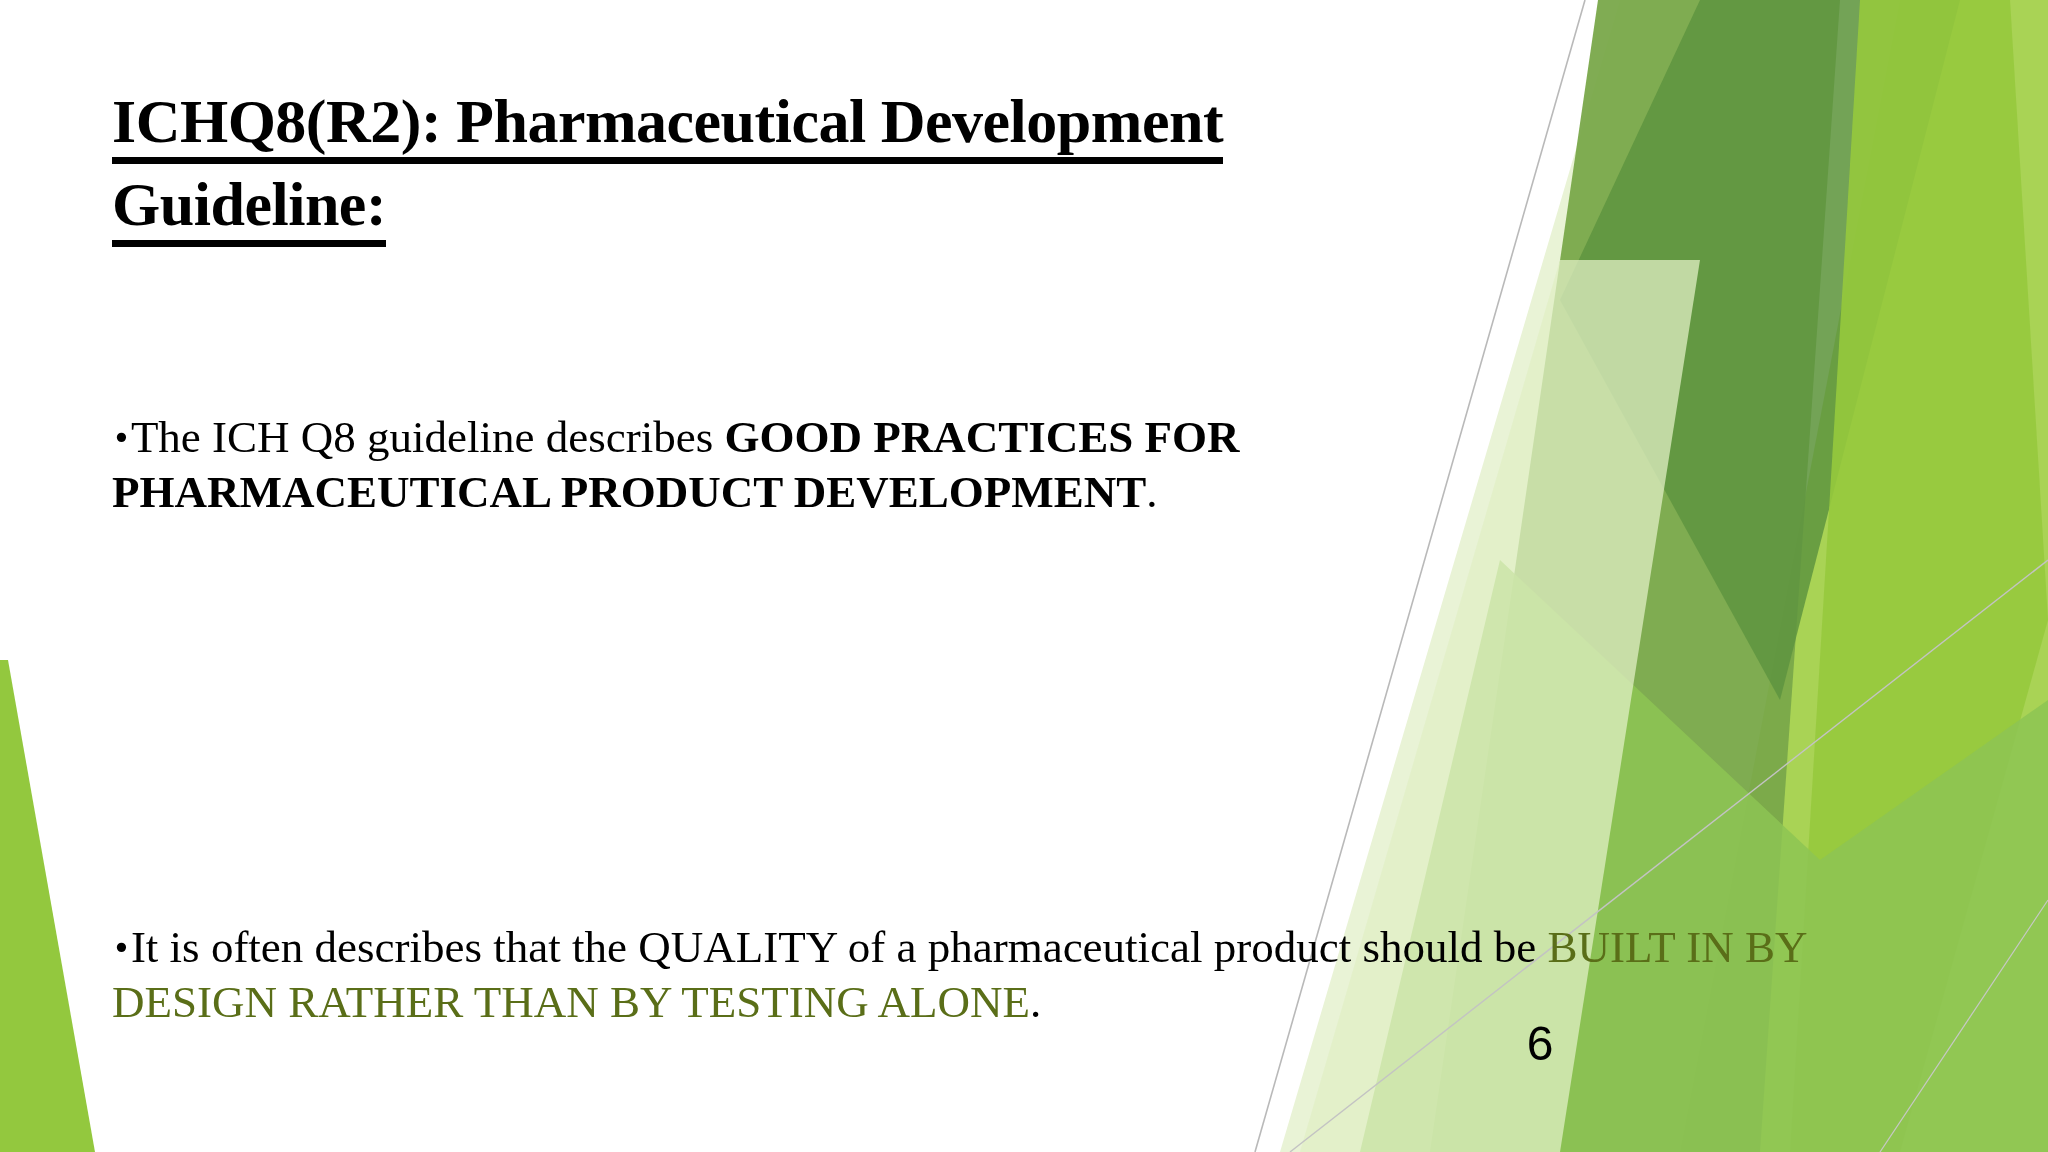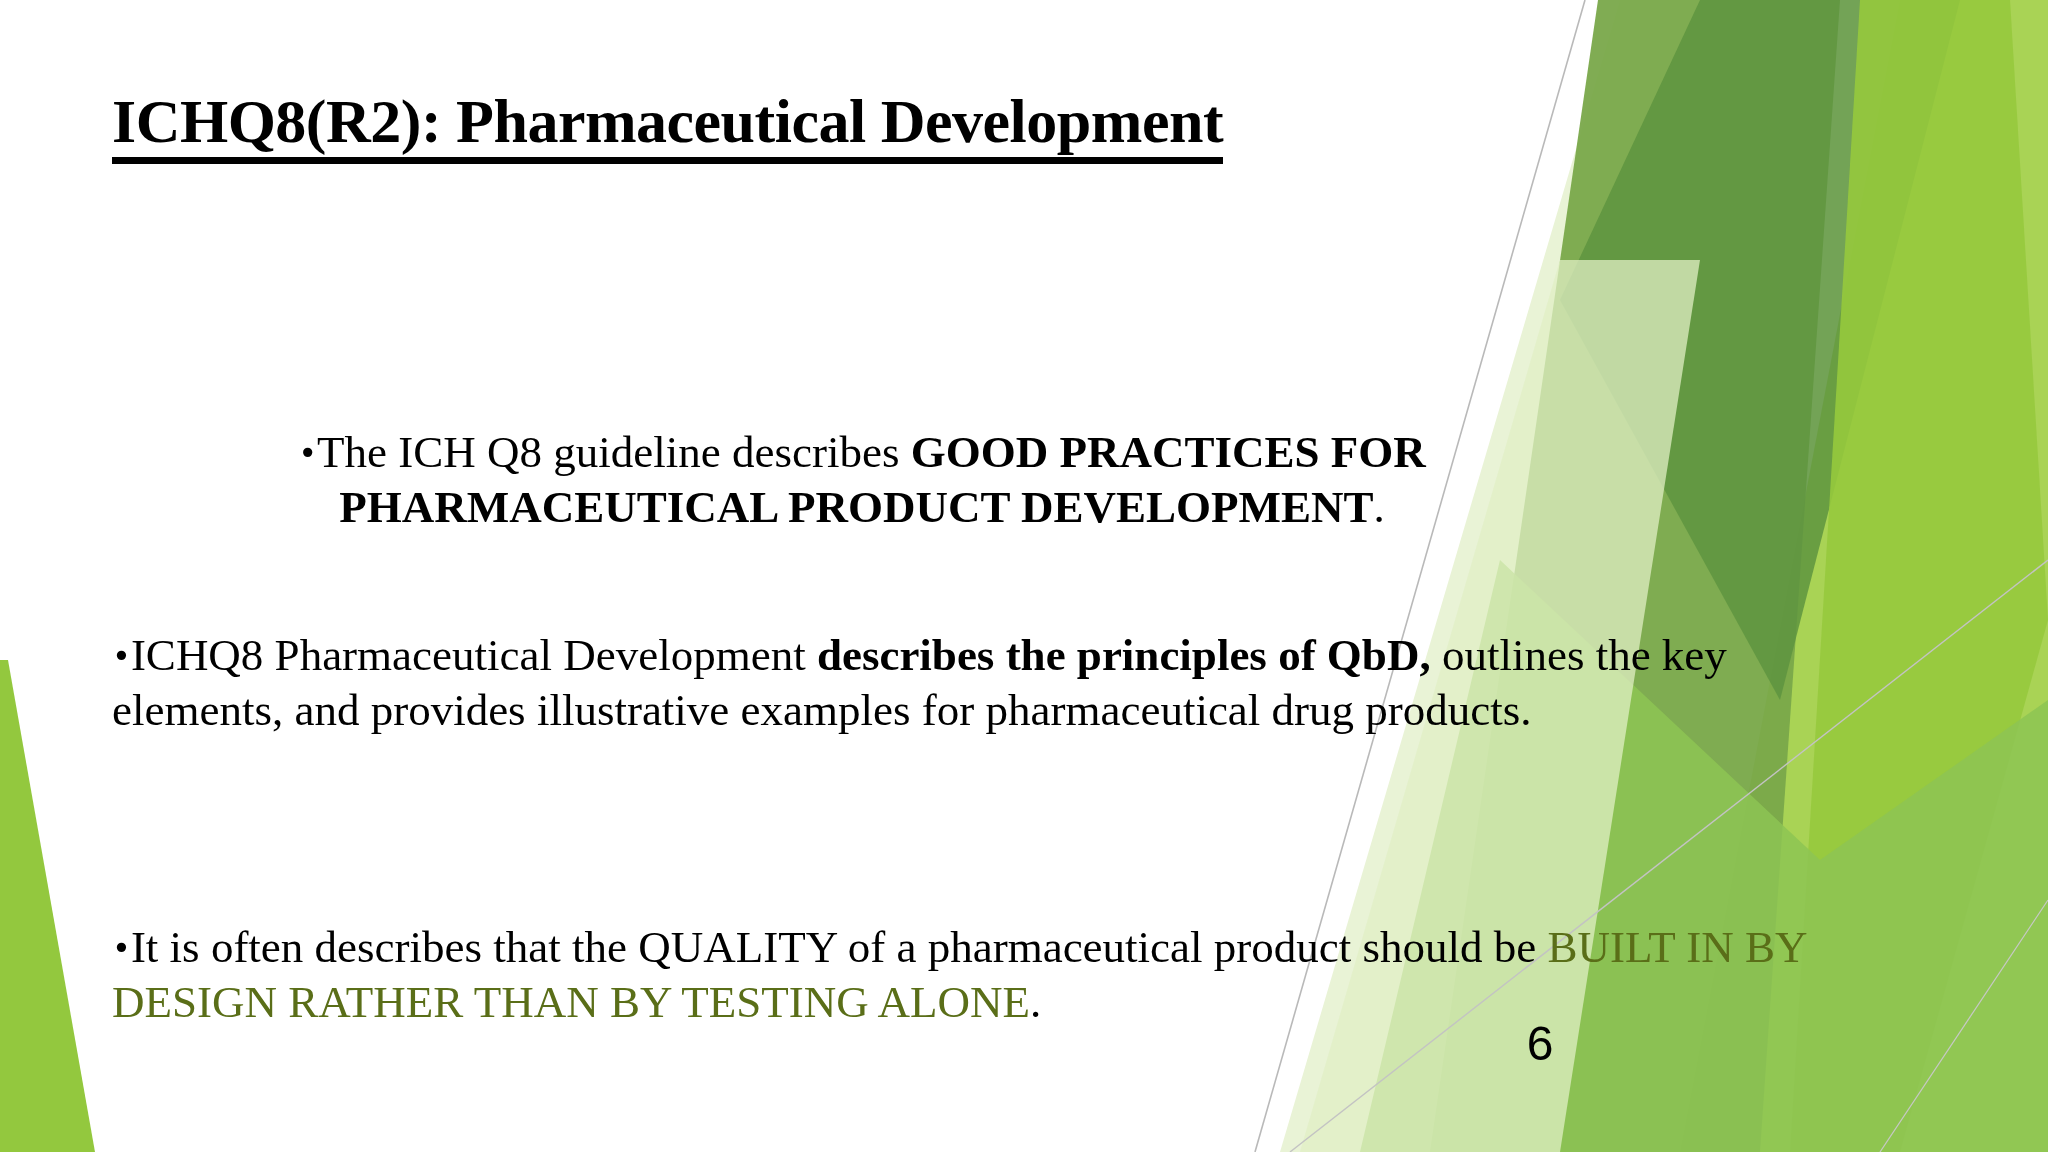--- a/index.html
+++ b/index.html
@@ -63,21 +63,21 @@
   }
   .body-para .bullet {
     font-family: "DejaVu Sans", sans-serif;
     font-size: 32px;
     vertical-align: 0.10em;
     letter-spacing: 0;
   }
   .b { font-weight: bold; }
   .green-text { color: #5a6e18; }
 
-  #para-1 { top: 380px;  width: 1500px; text-align: center; }
+  #para-1 { top: 365px;  width: 1500px; }
   #para-2 { top: 583px;  width: 1790px; }
   #para-3 { top: 875px;  width: 1830px; }
 
   #page-number {
     position: absolute;
     left: 1490px;
     top: 1020px;
     width: 100px;
     text-align: center;
     font-family: "Liberation Sans", "DejaVu Sans", sans-serif;
@@ -111,24 +111,23 @@
     <line x1="1290" y1="1152" x2="2048" y2="560" stroke="#C3C3C3" stroke-width="1.4"></line>
     <line x1="1880" y1="1152" x2="2048" y2="900" stroke="#C8C8C8" stroke-width="1.2"></line>
   </svg>
 
   <svg id="deco-left" viewBox="0 0 2048 1152" preserveAspectRatio="none">
     <polygon points="0,660 8,660 95,1152 0,1152" fill="#93C83E"></polygon>
   </svg>
 
   <div id="content">
 
-    <h1 id="slide-title"><span class="ul">ICHQ8(R2): Pharmaceutical Development</span><br></h1>
+    <h1 id="slide-title"><span class="ul">ICHQ8(R2): Pharmaceutical Development</span><br><span class="ul">Guideline:</span></h1>
 
     <p class="body-para" id="para-1"><span class="bullet">•</span><span>The ICH Q8 guideline describes </span><span class="b">GOOD PRACTICES FOR PHARMACEUTICAL PRODUCT DEVELOPMENT</span><span>.</span></p>
 
-    <p class="body-para" id="para-2"><span class="bullet">•</span><span>ICHQ8 Pharmaceutical Development  </span><span class="b">describes the principles of QbD,</span><span> outlines the key elements, and provides illustrative examples for pharmaceutical drug products.</span></p>
 
     <p class="body-para" id="para-3"><span class="bullet">•</span><span>It is often describes that the QUALITY of a pharmaceutical product should be </span><span class="green-text">BUILT IN BY DESIGN RATHER THAN BY TESTING ALONE</span><span>.</span></p>
 
     <div id="page-number">6</div>
 
   </div>
 </div>
 
 </body></html>

